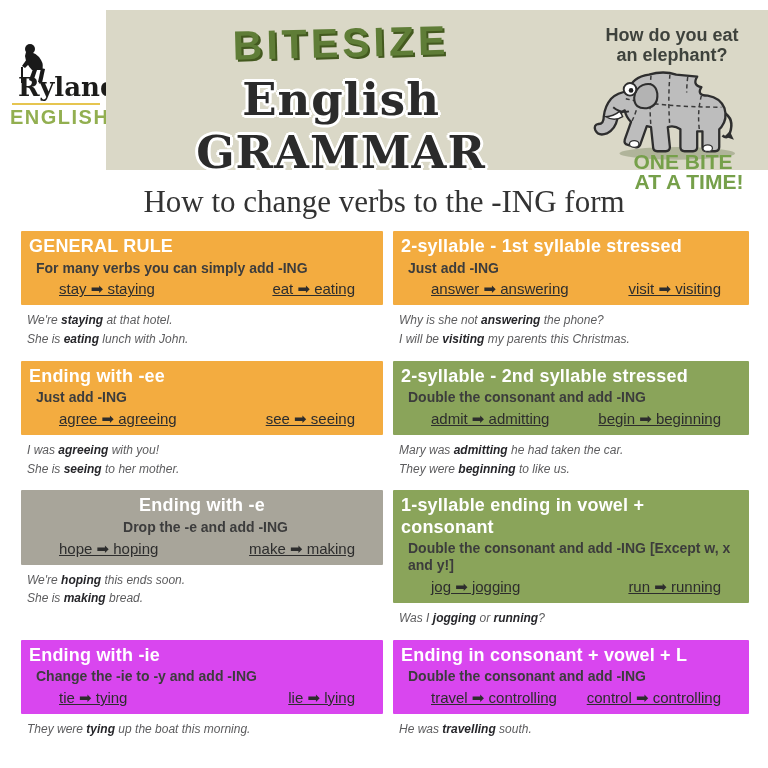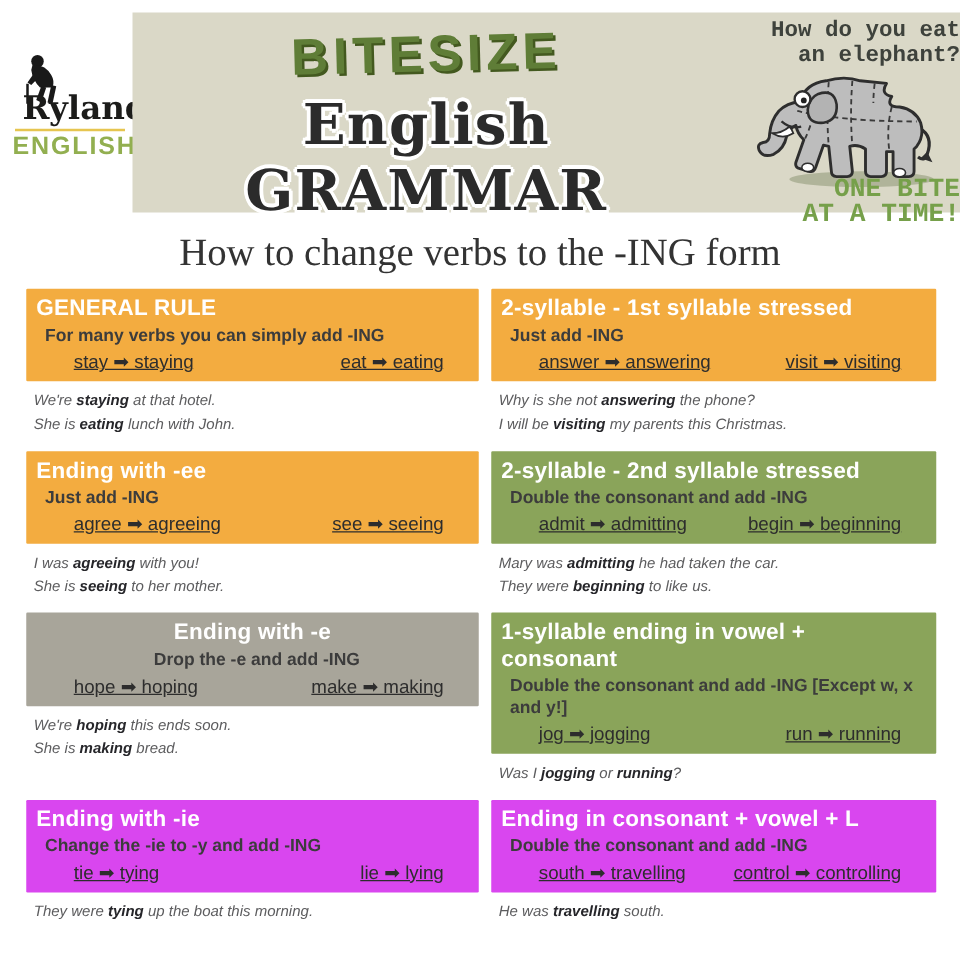--- a/index.html
+++ b/index.html
@@ -14,21 +14,21 @@
   .header{position:relative; height:172px; background:#fff;}
   .band{position:absolute; left:106px; right:0; top:10px; bottom:2px; background:var(--band);
     display:flex;}
   .band-main{flex:1; text-align:center; padding-top:10px;}
   .bitesize{font-size:41px; font-weight:bold; letter-spacing:4px; color:var(--bitesize_green);
     text-shadow:2px 2px 0 var(--bitesize_shadow); transform:rotate(-1.5deg);}
   .grammar{margin-top:6px; font-family:"DejaVu Serif","Liberation Serif",serif; font-weight:bold;
     font-size:45px; color:#2B2B2B; letter-spacing:1px;
     text-shadow:-2px -2px 0 #fff,2px -2px 0 #fff,-2px 2px 0 #fff,2px 2px 0 #fff,
                  0 -3px 0 #fff,0 3px 0 #fff,-3px 0 0 #fff,3px 0 0 #fff;}
-  .band-right{width:192px; text-align:right; padding-top:6px;font-family:Liberation Mono, monospace;}
+  .band-right{width:192px; text-align:center; padding-top:16px;}
   .riddle{font-size:18px; font-weight:bold; color:#3E423C; line-height:1.1;}
   .elephant-wrap{margin-top:-2px;}
   .answer{margin-top:-16px; font-size:21px; font-weight:bold; color:var(--answer_green);
     line-height:0.95;}
   .answer .a1{padding-left:22px;}
   .answer .a2{padding-left:34px;}
   
   .logo{position:absolute; left:10px; top:42px; width:94px; text-align:left;}
   .logo svg{display:block; margin-left:6px;}
   .logo-name{margin-top:-16px; margin-left:8px; font-family:"DejaVu Serif","Liberation Serif",serif;
@@ -225,21 +225,21 @@
     <div class="sentences">
         <div><span>They were </span><span class="hb">tying</span><span> up the boat this morning.</span></div>
       </div>
   </div>
 
   <div class="card">
     <div class="box" style="background: #d946ef;">
       <div class="box-title">Ending in consonant + vowel + L</div>
       <div class="box-rule">Double the consonant and add -ING</div>
       <div class="box-ex">
-        <span>south ➡ travelling</span>
+        <span>travel ➡ controlling</span>
         <span>control ➡ controlling</span>
       </div>
     </div>
     <div class="sentences">
         <div><span>He was </span><span class="hb">travelling</span><span> south.</span></div>
       </div>
   </div>
 </div>
 
 </body></html>

